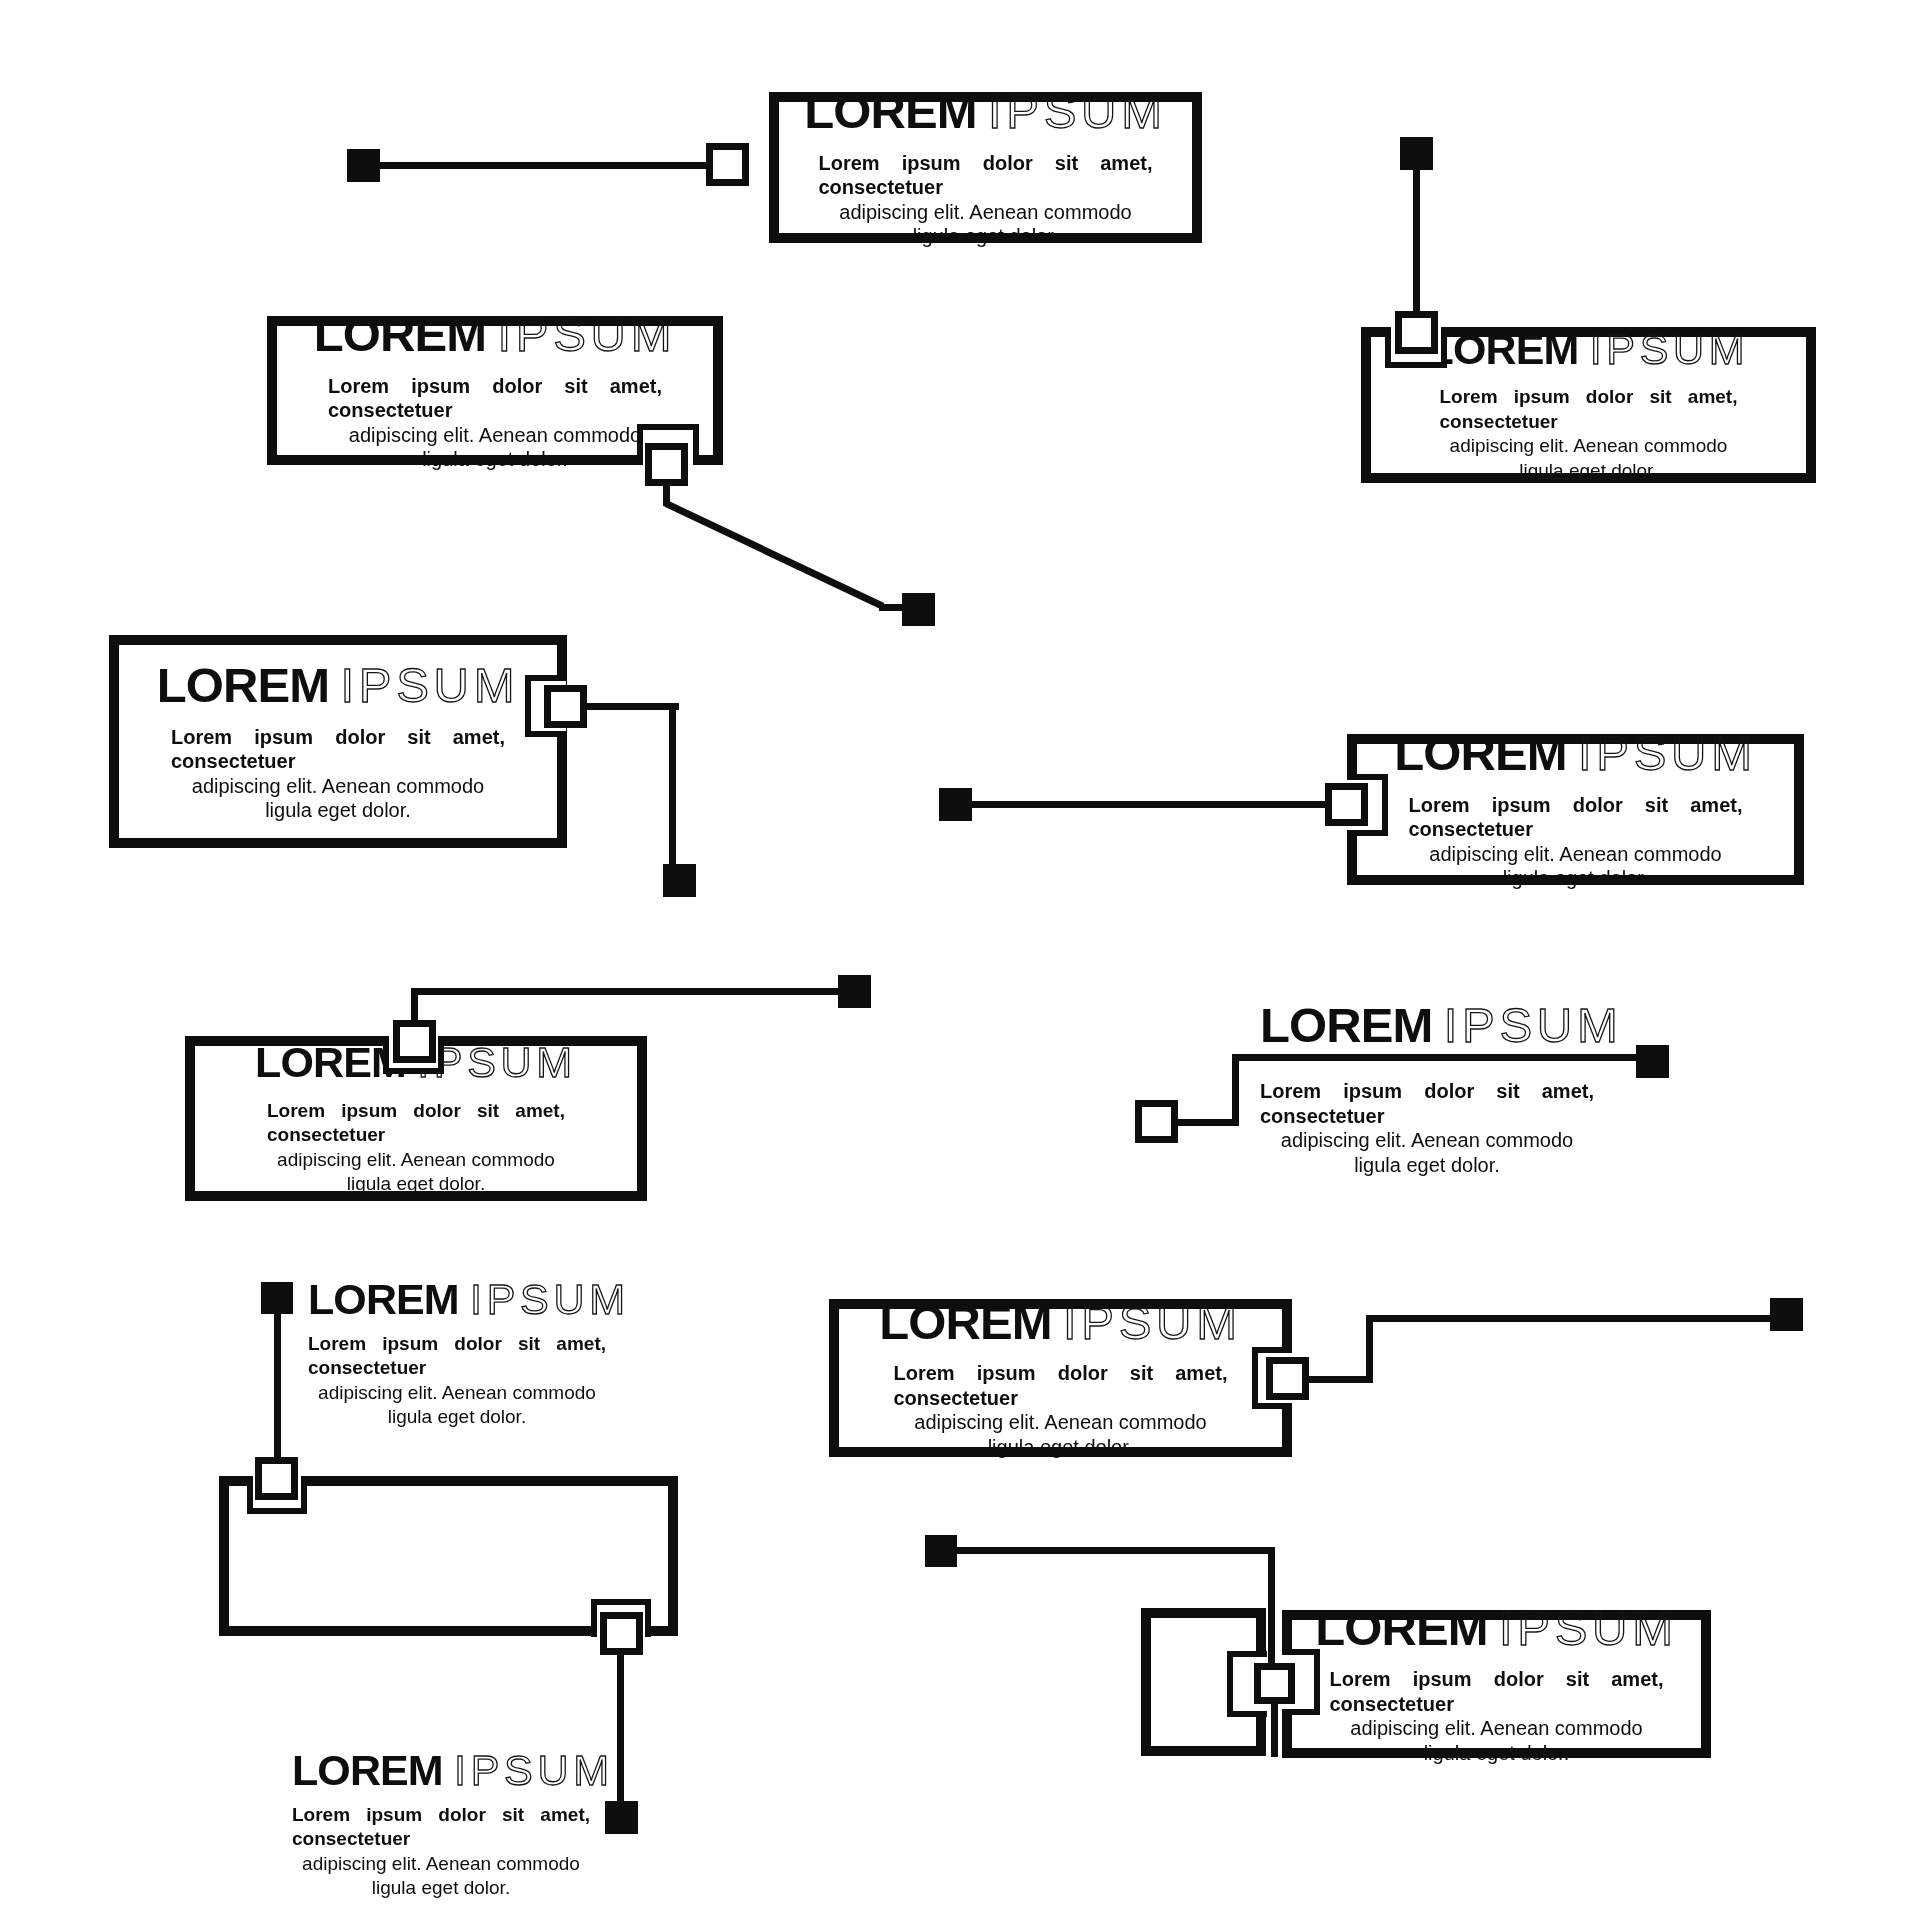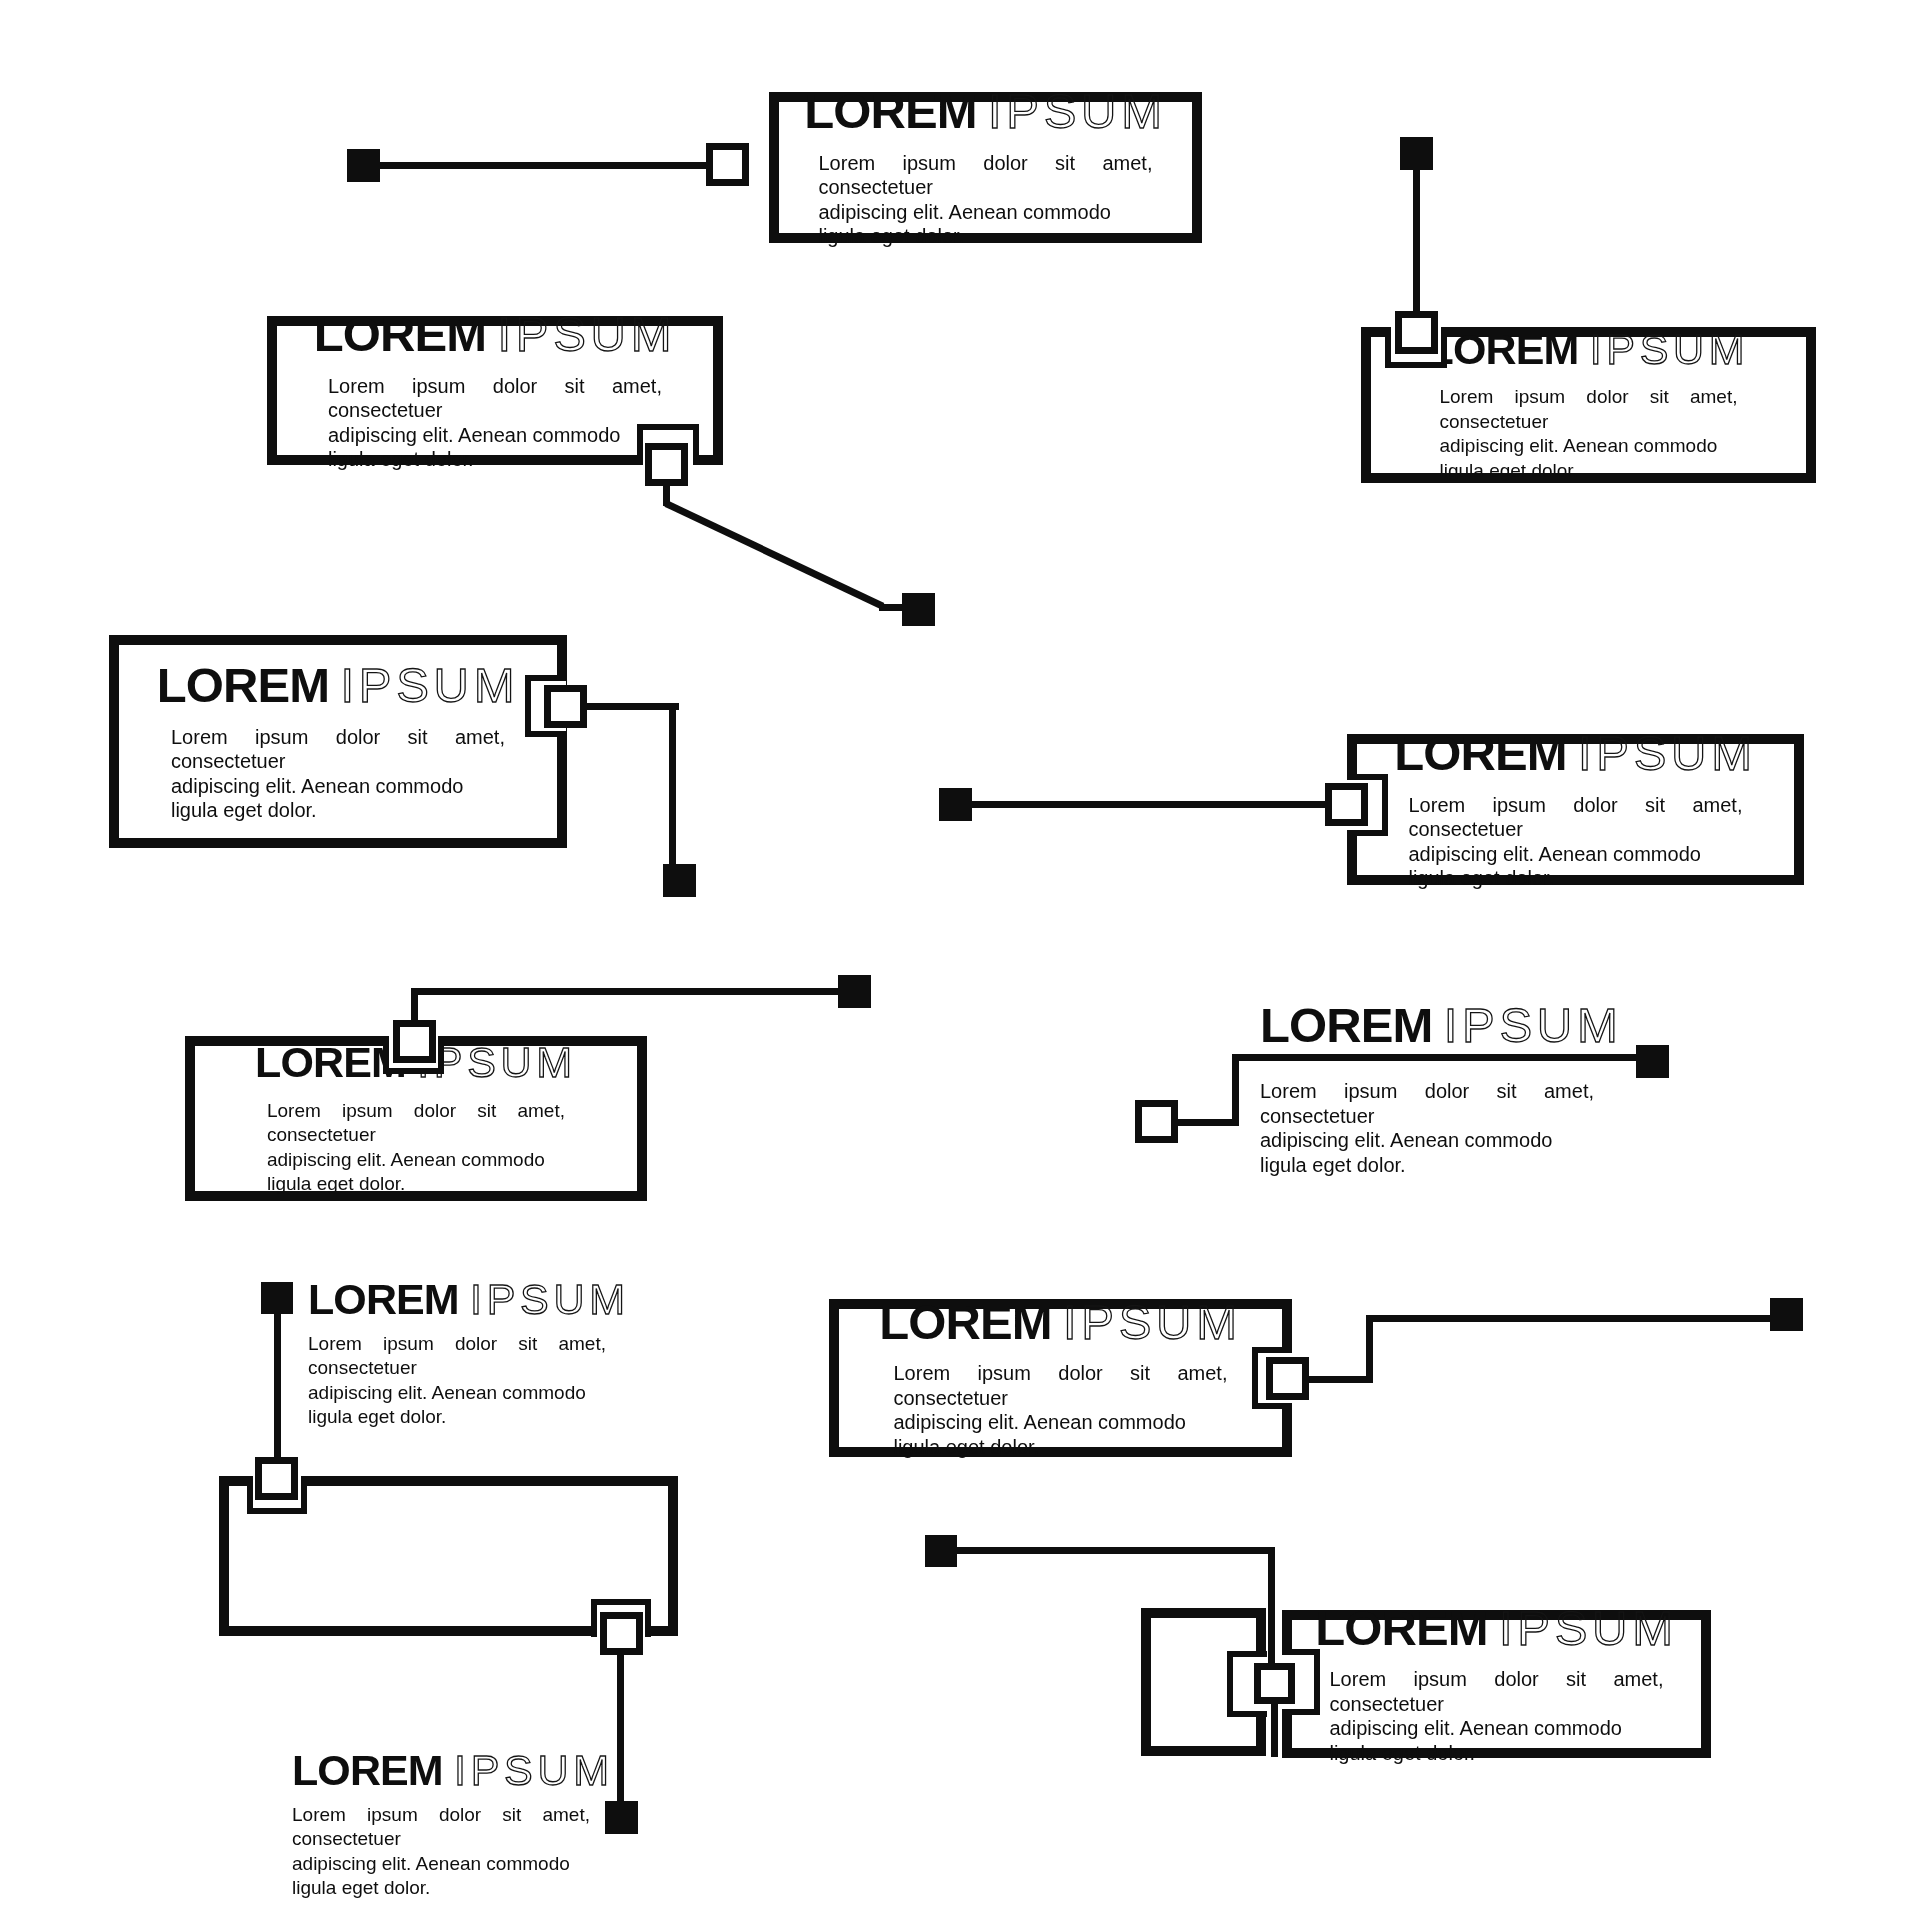--- a/index.html
+++ b/index.html
@@ -14,22 +14,22 @@
   .title{white-space:nowrap;line-height:1.05;font-size:49px;letter-spacing:-0.9px;}
   .narrow .title{font-size:43px;}
   .tb{font-weight:700;}
   .tt{font-weight:400;letter-spacing:4.7px;margin-left:11.3px;color:#1a1a1a;}
   @supports (-webkit-text-stroke: 1px black){
     .tt{-webkit-text-stroke:1.3px #141414;color:transparent;}
   }
 
   .body{margin-top:13px;width:334px;font-size:20px;line-height:24.5px;}
   .narrow .body{width:298px;font-size:19px;}
-  .jline{text-align:justify;text-align-last:justify;}
-  .nline{text-align:left;}
+  .jline{text-align:justify;text-align-last:justify;font-weight:bold;}
+  .nline{text-align:center;}
 
   
   .free{position:absolute;display:flex;flex-direction:column;align-items:flex-start;z-index:1;}
   .free .body{margin-top:9.4px;}
   .free7 .body{margin-top:28px;}
 
   
   .notch{position:absolute;box-sizing:border-box;background:#ffffff;z-index:3;}
   .open-top{border:6.6px solid #0e0e0e;border-top:none;}
   .open-bottom{border:6.6px solid #0e0e0e;border-bottom:none;}

